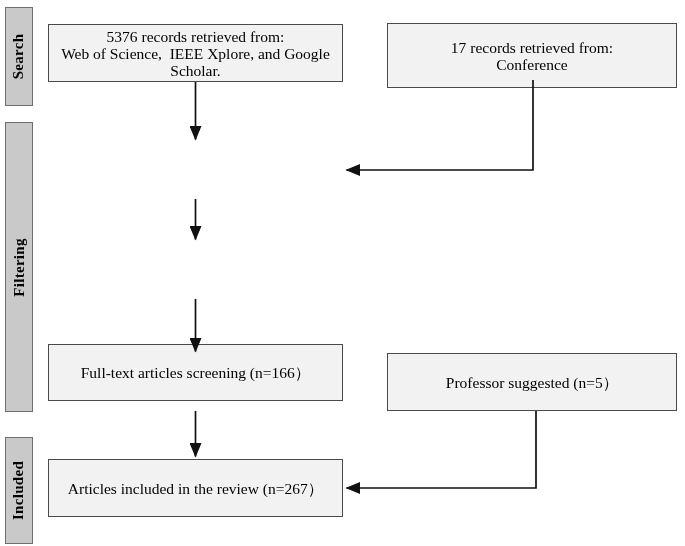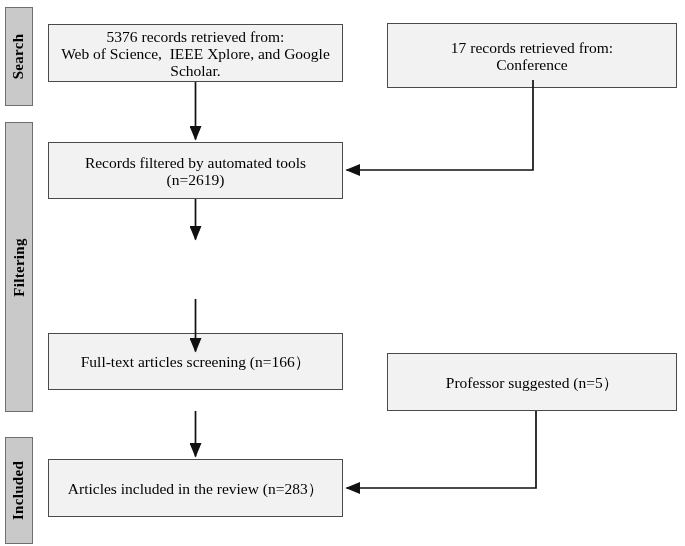--- a/index.html
+++ b/index.html
@@ -29,21 +29,21 @@
     line-height: 17px;
     color: #000000;
     white-space: pre-wrap;
     padding: 2px 6px;
   }
   .main-col { left: 48px; width: 295px; }
   .right-col { left: 387px; width: 290px; }
   #box-records-retrieved { top: 24px;  height: 58px; }
   #box-automated-tools   { top: 142px; height: 57px; }
   #box-title-abstract    { top: 242px; height: 57px; }
-  #box-full-text         { top: 333px; height: 57px; }
+  #box-full-text         { top: 344px; height: 57px; }
   #box-included          { top: 459px; height: 58px; }
   #box-conference        { top: 23px;  height: 65px; }
   #box-professor         { top: 353px; height: 58px; }
 
   
   .stage {
     position: absolute;
     left: 5px;
     width: 28px;
     box-sizing: border-box;
@@ -85,26 +85,25 @@
     <span>Filtering</span>
   </div>
   <div class="stage" id="stage-included">
     <span>Included</span>
   </div>
 
   <div class="fbox main-col" id="box-records-retrieved">5376 records retrieved from:
 Web of Science,  IEEE Xplore, and Google
 Scholar.</div>
 
-  <div class="fbox main-col" id="box-automated-tools">Records filtered by automated tools (n=2619)</div>
 
 
   <div class="fbox main-col" id="box-full-text">Full-text articles screening (n=166）</div>
 
-  <div class="fbox main-col" id="box-included">Articles included in the review (n=283）</div>
+  <div class="fbox main-col" id="box-included">Articles included in the review (n=267）</div>
 
   <div class="fbox right-col" id="box-conference">17 records retrieved from:
 Conference</div>
 
   <div class="fbox right-col" id="box-professor">Professor suggested (n=5）</div>
 
   <svg class="connectors" viewBox="0 0 685 546" xmlns="http://www.w3.org/2000/svg">
     <defs>
       <marker id="arrowhead" markerUnits="userSpaceOnUse" markerWidth="16" markerHeight="12" refX="13.5" refY="6" orient="auto">
         <path d="M0,0 L14.5,6 L0,12 Z" fill="#111111"></path>

